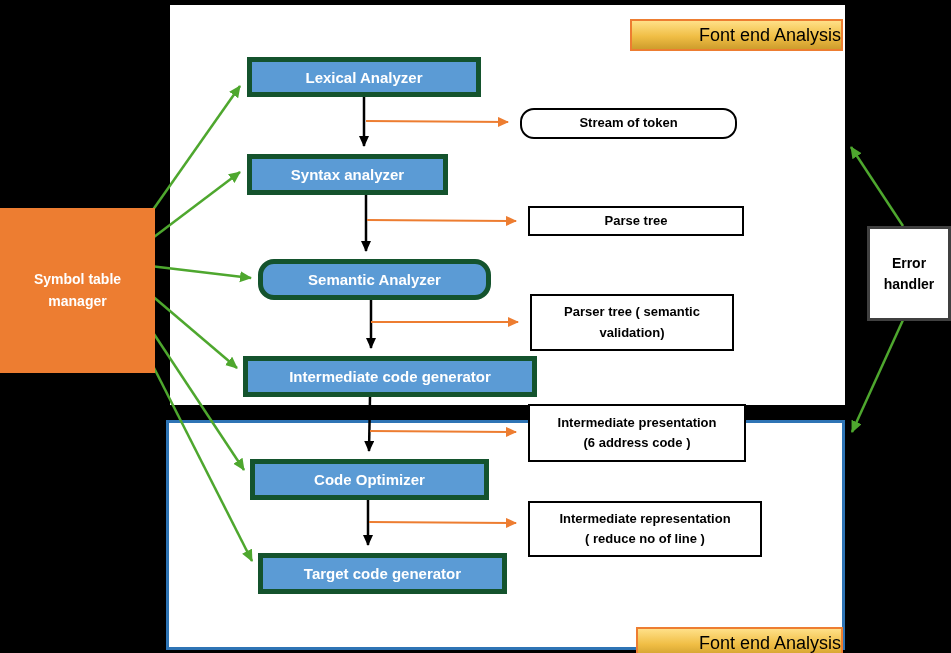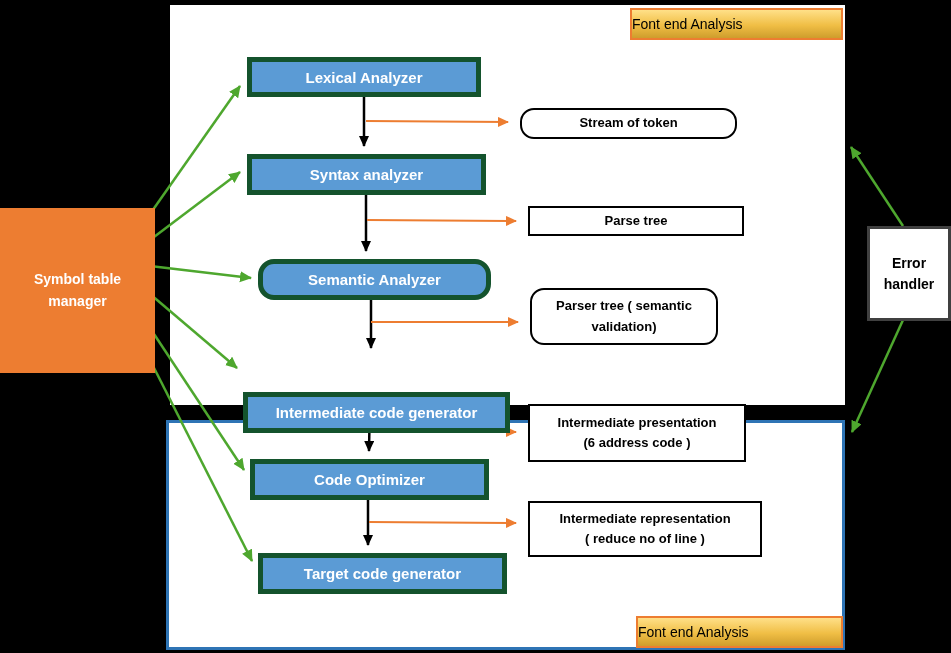--- a/index.html
+++ b/index.html
@@ -19,46 +19,47 @@
   .arrows { position: absolute; left: 0; top: 0; z-index: 2; pointer-events: none; }
 
   .process {
     position: absolute; z-index: 3;
     background: #5B9BD5; border: 5px solid #14532d;
     color: #fff; font-weight: bold; font-size: 15px;
     display: flex; align-items: center; justify-content: center;
     text-align: center;
   }
   .p0 { left: 247px; top: 57px;  width: 234px; height: 40px; }
-  .p1 { left: 247px; top: 154px; width: 239px; height: 41px; }
+  .p1 { left: 247px; top: 154px; width: 201px; height: 41px; }
   .p2 { left: 258px; top: 259px; width: 233px; height: 41px; border-radius: 16px; }
-  .p3 { left: 243px; top: 356px; width: 267px; height: 41px; margin-top: 36px; }
+  .p3 { left: 243px; top: 356px; width: 294px; height: 41px; }
   .p4 { left: 250px; top: 459px; width: 239px; height: 41px; }
   .p5 { left: 258px; top: 553px; width: 249px; height: 41px; }
 
   .output {
     position: absolute; z-index: 3;
     background: #fff; border: 2px solid #000;
     color: #000; font-weight: bold; font-size: 13px;
     display: flex; align-items: center; justify-content: center;
     text-align: center; white-space: pre-line; line-height: 1.55;
   }
   .o0 { left: 520px; top: 108px; width: 217px; height: 31px; border-radius: 14px; }
   .o1 { left: 528px; top: 206px; width: 216px; height: 30px; }
-  .o2 { left: 530px; top: 288px; width: 188px; height: 57px; border-radius: 14px; }
+  .o2 { left: 530px; top: 294px; width: 204px; height: 57px; }
   .o3 { left: 528px; top: 404px; width: 218px; height: 58px; }
   .o4 { left: 528px; top: 501px; width: 234px; height: 56px; }
 
   .badge {
     position: absolute; z-index: 4;
     background: linear-gradient(180deg, #FFE088 0%, #F0BE45 55%, #CE9D2C 100%);
     border: 2px solid #ED7D31;
-    color: #000; font-size: 14px;
-    display: flex; align-items: center; justify-content: flex-start;
+    color: #000; font-size: 18px;
+    display: flex; align-items: center; justify-content: flex-end;
     text-align: center;
+    margin-top: 11px;
   }
   .badge-top    { left: 630px; top: 8px;   width: 213px; height: 32px; }
   .badge-bottom { left: 636px; top: 616px; width: 207px; height: 32px; }
 
   .symbol-box {
     position: absolute; z-index: 3;
     left: 0; top: 208px; width: 155px; height: 165px;
     background: #ED7D31;
     color: #fff; font-weight: bold; font-size: 14px;
     display: flex; flex-direction: column; align-items: flex-start; justify-content: center;

